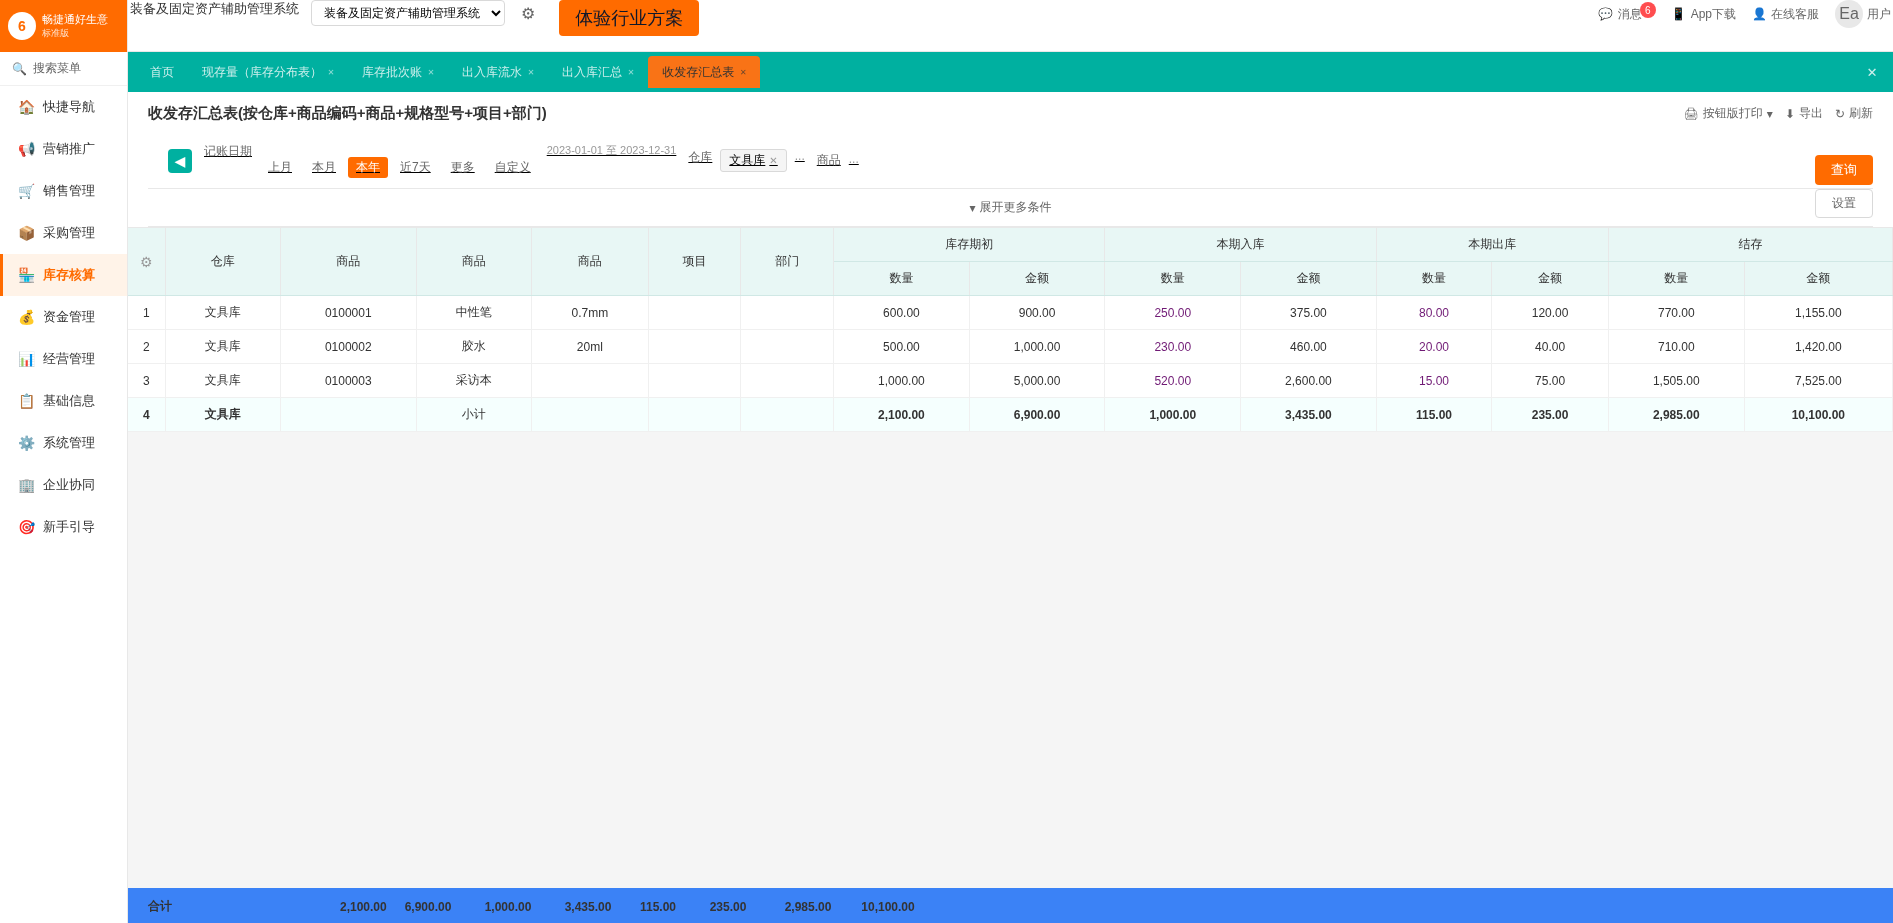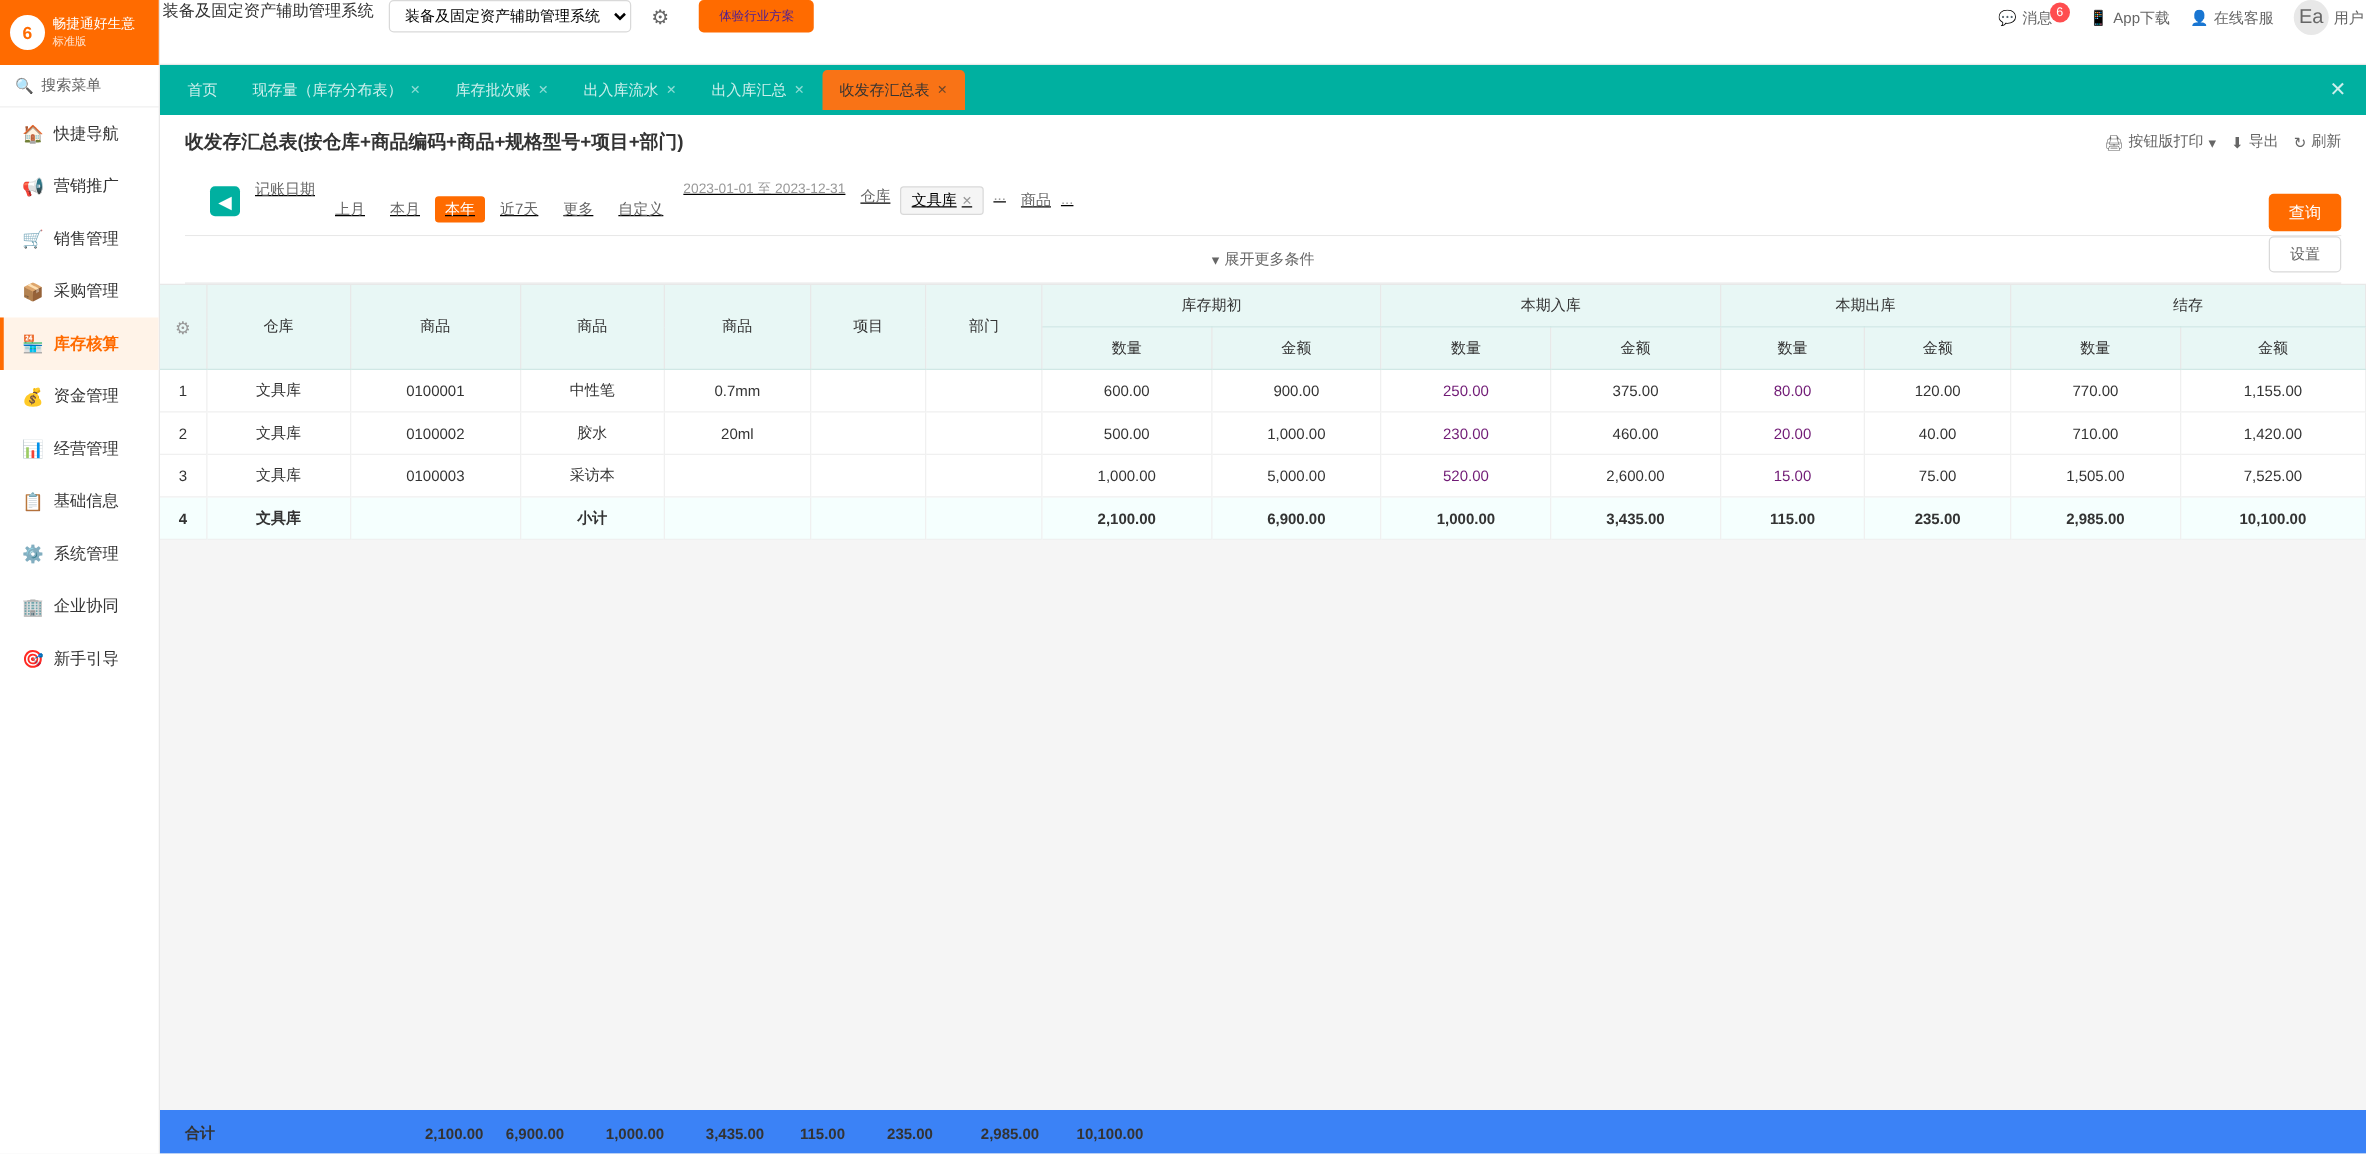--- a/index.html
+++ b/index.html
@@ -18,28 +18,28 @@
     .sidebar-item.active { background: #fff3e8; color: #ff6b00; border-left-color: #ff6b00; font-weight: bold; }
     .sidebar-item-icon { width: 16px; height: 16px; display: flex; align-items: center; justify-content: center; font-size: 14px; }
 
     
     .main { flex: 1; display: flex; flex-direction: column; overflow: hidden; }
 
     
     .topbar { height: 52px; background: #fff; border-bottom: 1px solid #e8e8e8; display: flex; align-items: flex-start; padding: 0 2px; gap: 12px; }
     .topbar-dropdown { background: none; border: 1px solid #d9d9d9; border-radius: 4px; padding: 4px 8px; font-size: 12px; cursor: pointer; }
     .topbar-settings { color: #666; cursor: pointer; font-size: 16px; padding: 4px; }
-    .topbar-try-btn { background: #ff6b00; color: #4c1d95; border: none; border-radius: 4px; padding: 6px 16px; font-size: 10px; cursor: pointer; margin-left: 8px; }
+    .topbar-try-btn { background: #ff6b00; color: #0f172a; border: none; border-radius: 4px; padding: 6px 16px; font-size: 18px; cursor: pointer; margin-left: 8px; }
     .topbar-right { margin-left: auto; display: flex; align-items: center; gap: 16px; color: #666; font-size: 12px; }
     .topbar-right-item { display: flex; align-items: center; gap: 4px; cursor: pointer; }
     .msg-badge { background: #ff4d4f; color: #fff; border-radius: 50%; width: 16px; height: 16px; font-size: 10px; display: flex; align-items: center; justify-content: center; margin-left: -6px; margin-top: -8px; }
     .user-avatar { width: 28px; height: 28px; background: #e8e8e8; border-radius: 50%; display: flex; align-items: center; justify-content: center; font-size: 16px; color: #666; }
 
     
-    .tabs { background: #00b0a0; display: flex; align-items: center; height: 40px; padding: 0 8px; overflow-x: auto; }
+    .tabs { background: #00b0a0; display: flex; align-items: center; height: 40px; padding: 0 8px; overflow-x: auto; font-family: Liberation Mono, monospace; }
     .tab { display: flex; align-items: center; gap: 6px; padding: 0 14px; height: 32px; color: rgba(255,255,255,0.8); cursor: pointer; border-radius: 4px 4px 0 0; font-size: 12px; white-space: nowrap; }
     .tab.active { background: #f97316; color: #333; }
     .tab-close { font-size: 10px; cursor: pointer; opacity: 0.7; }
 
     
     .content { flex: 1; background: #f5f5f5; overflow: auto; display: flex; flex-direction: column; }
 
     
     .page-header { background: #fff; padding: 12px 20px 0; border-bottom: 1px solid #e8e8e8; }
     .page-title-row { display: flex; align-items: center; justify-content: space-between; margin-bottom: 10px; }
@@ -348,21 +348,21 @@
               <td>2,600.00</td>
               <td class="underline">15.00</td>
               <td>75.00</td>
               <td>1,505.00</td>
               <td>7,525.00</td>
             </tr>
             <tr class="subtotal">
               <td>4</td>
               <td style="font-weight: bold;">文具库</td>
               <td></td>
-              <td style="font-weight: bold; margin-top: 14px;">小计</td>
+              <td style="font-weight: normal; margin-top: 14px;">小计</td>
               <td></td>
               <td></td>
               <td></td>
               <td>2,100.00</td>
               <td>6,900.00</td>
               <td>1,000.00</td>
               <td>3,435.00</td>
               <td>115.00</td>
               <td>235.00</td>
               <td>2,985.00</td>

